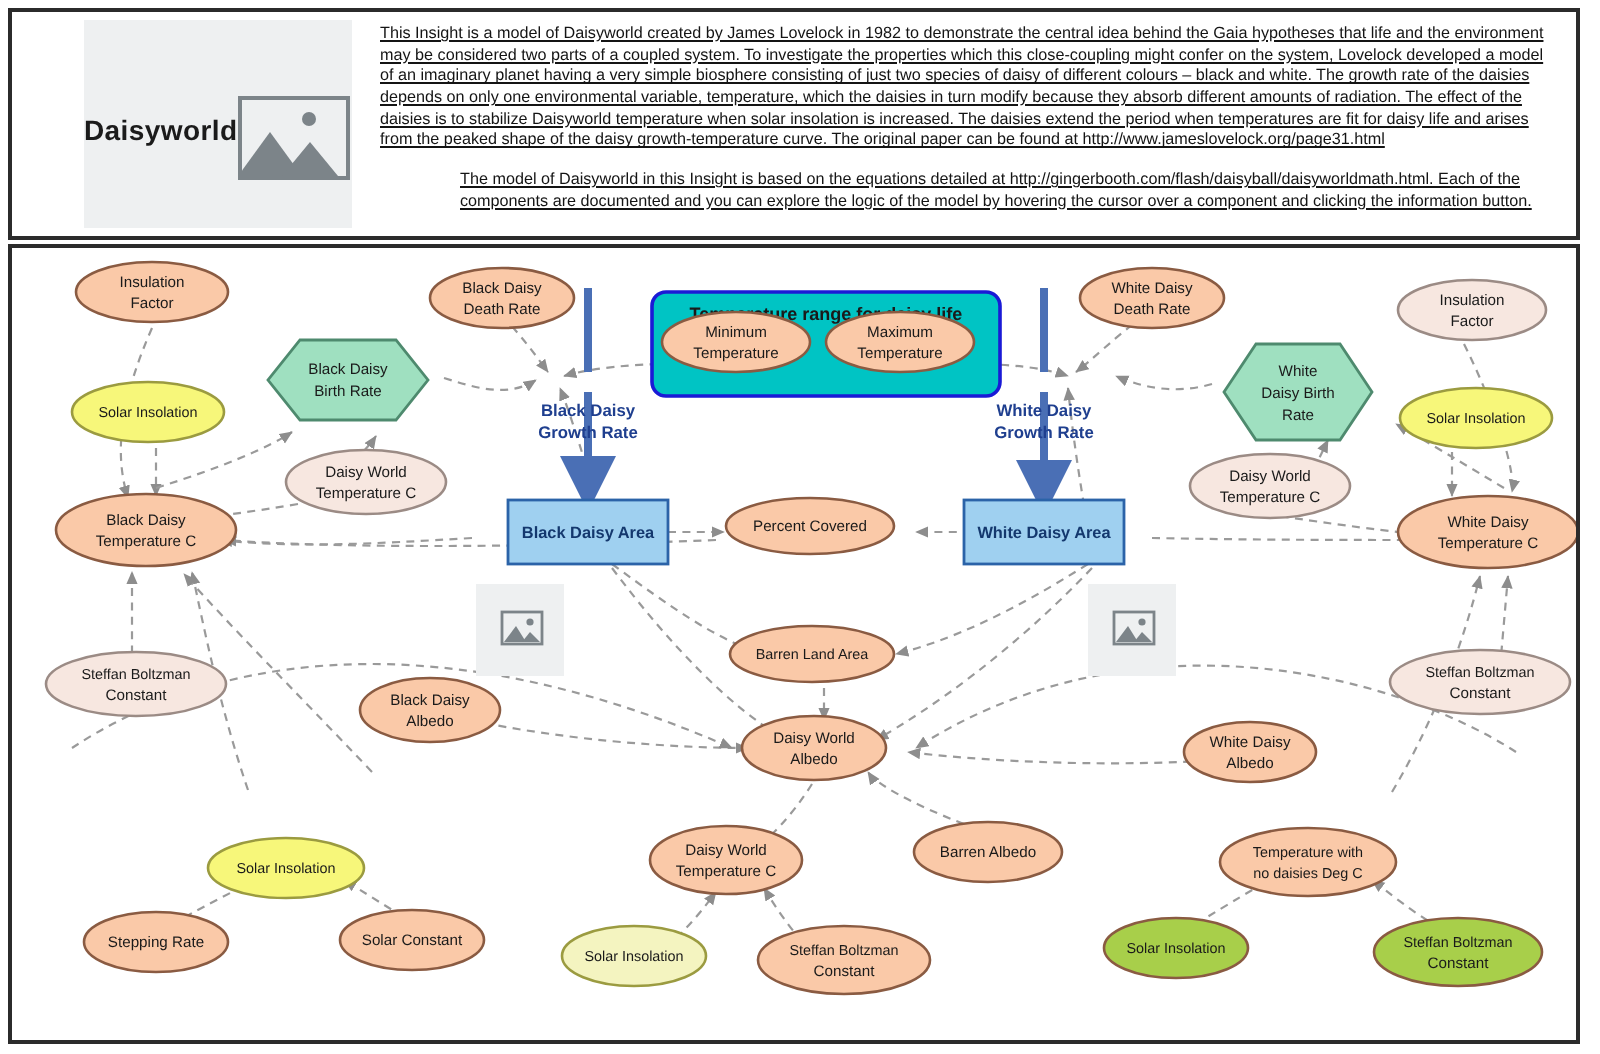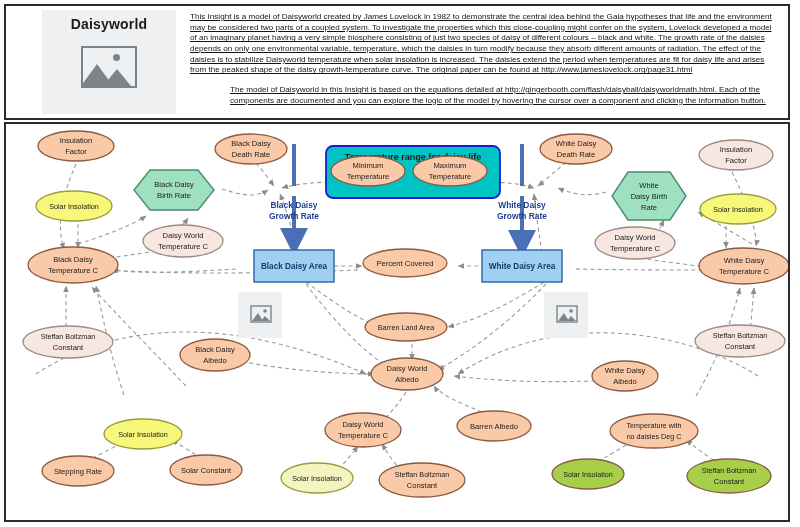--- a/index.html
+++ b/index.html
@@ -4,21 +4,21 @@
 <style>
   html,body{margin:0;padding:0;background:#ffffff;}
   body{font-family:"Liberation Sans",sans-serif;}
   #page{position:relative;width:800px;height:527px;overflow:hidden;background:#fff;}
 
   
   #header{position:absolute;left:4px;top:4px;width:786px;height:116px;
           border:2px solid #2b2b2b;background:#ffffff;box-sizing:border-box;
           display:flex;align-items:stretch;}
   #thumb-wrap{width:134px;margin:4px 6px 4px 36px;background:#eef0f1;
-              display:flex;flex-direction:column;align-items:center;position:relative;}
+              display:flex;flex-direction:row;align-items:center;position:relative;}
   #thumb-title{font-size:14px;font-weight:bold;color:#1b1b1b;margin-top:6px;letter-spacing:.2px;}
   #thumb-icon{margin-top:14px;width:52px;height:38px;border:2px solid #7c8489;
               background:#eef0f1;position:relative;overflow:hidden;}
   #thumb-icon .dot{position:absolute;width:7px;height:7px;border-radius:50%;
               background:#7c8489;left:30px;top:6px;}
   #thumb-icon .mtn{position:absolute;left:-2px;bottom:0;width:0;height:0;
               border-left:16px solid transparent;border-right:16px solid transparent;
               border-bottom:22px solid #7c8489;}
   #thumb-icon .mtn2{position:absolute;left:20px;bottom:0;width:0;height:0;
               border-left:14px solid transparent;border-right:14px solid transparent;

